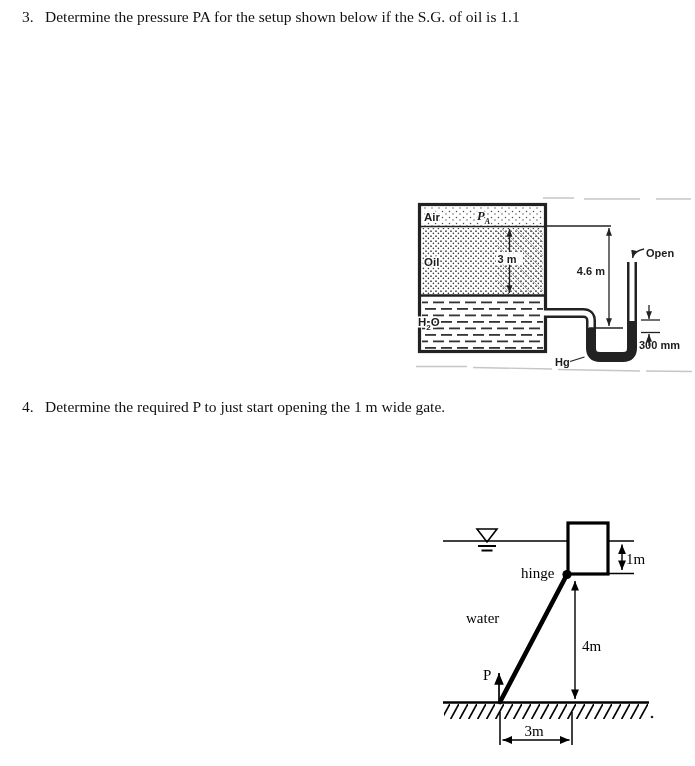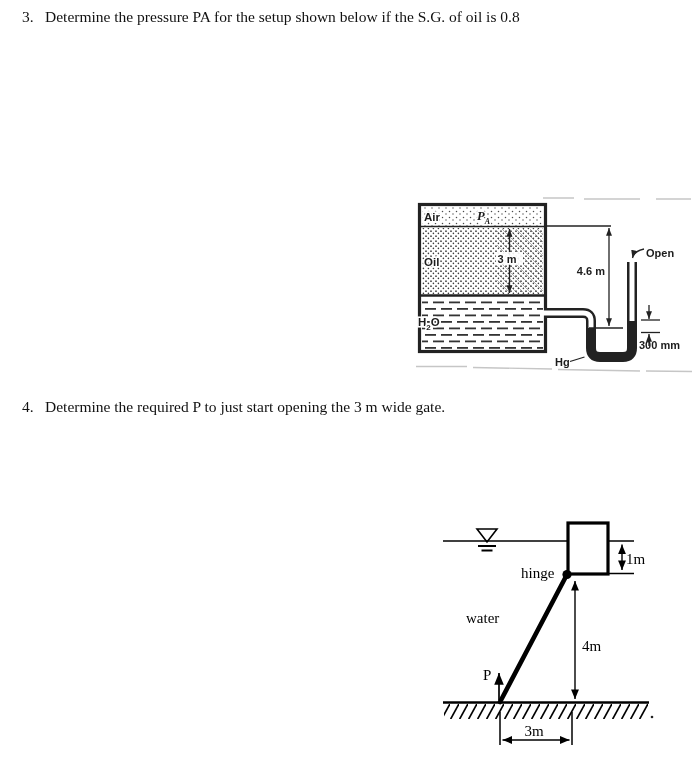--- a/index.html
+++ b/index.html
@@ -21,21 +21,21 @@
   .ink{stroke:#222;fill:none;}
   .faint{stroke:#c6c6c6;stroke-width:1.4;fill:none;}
 </style>
 </head>
 <body>
 
 <div class="page">
 
   <div class="prob" id="p3">
     <span class="num">3.</span>
-    <span class="txt">Determine the pressure PA for the setup shown below if the S.G. of oil is 0.8</span>
+    <span class="txt">Determine the pressure PA for the setup shown below if the S.G. of oil is 1.1</span>
   </div>
 
   <svg style="left:410px;top:193px" width="285" height="187" viewBox="410 193 285 187">
     <defs>
       <marker id="d1-arr" viewBox="0 0 8 8" refX="7.6" refY="4" markerWidth="6.5" markerHeight="6.5" orient="auto-start-reverse">
         <path d="M0.3,1.2 L7.6,4 L0.3,6.8 Z" fill="#222"></path>
       </marker>
       <pattern id="d1-airdots" width="7" height="6" patternUnits="userSpaceOnUse">
         <circle cx="1.5" cy="1.5" r="0.75" fill="#4a4a4a"></circle>
           <circle cx="5" cy="4" r="0.7" fill="#4a4a4a"></circle>
@@ -104,21 +104,21 @@
     </g>
 
     <text class="s-label" x="424" y="221">Air</text>
     <text class="pa-label" x="477" y="220"><tspan>P</tspan><tspan dy="3.5" font-size="8">A</tspan></text>
     <text class="s-label" x="424" y="266">Oil</text>
     <text class="s-label" x="418" y="326"><tspan>H</tspan><tspan dy="3.5" font-size="8">2</tspan><tspan dy="-3.5">O</tspan></text>
   </svg>
 
   <div class="prob" id="p4">
     <span class="num">4.</span>
-    <span class="txt">Determine the required P to just start opening the 3 m wide gate.</span>
+    <span class="txt">Determine the required P to just start opening the 1 m wide gate.</span>
   </div>
 
   <svg style="left:435px;top:512px" width="225" height="252" viewBox="435 512 225 252">
     <defs>
       <marker id="d2-arr" viewBox="0 0 8 8" refX="7.6" refY="4" markerWidth="7.5" markerHeight="7.5" orient="auto-start-reverse">
         <path d="M0.3,1 L7.6,4 L0.3,7 Z" fill="#000"></path>
       </marker>
       <pattern id="d2-hatch" width="9" height="16" patternUnits="userSpaceOnUse">
         <path d="M-1,18 L10,-2" stroke="#000" stroke-width="1.7"></path>
       </pattern>

